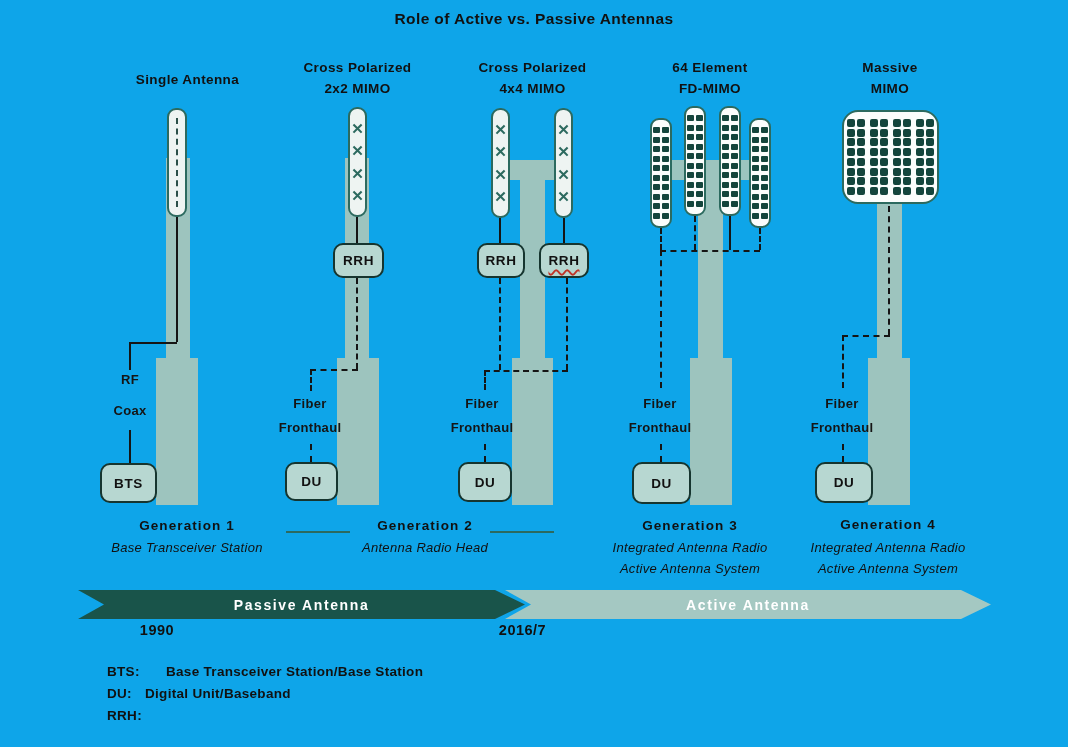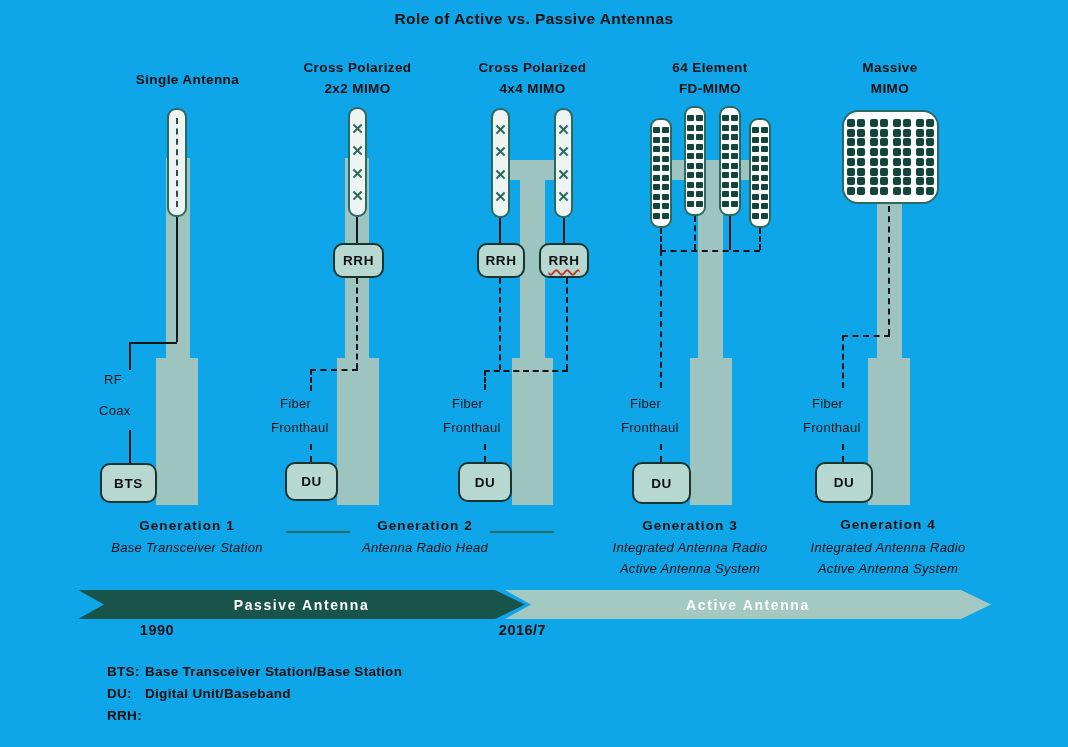--- a/index.html
+++ b/index.html
@@ -14,21 +14,21 @@
     --line:#151515;
     --accent-red:#c03327;
   }
   *{margin:0;padding:0;box-sizing:border-box;}
   body{background:#ffffff;font-family:"Liberation Sans",sans-serif;}
   .canvas{position:relative;width:1068px;height:747px;background:#0ea5e9;overflow:hidden;}
   .page-title{position:absolute;top:10px;left:0;width:1068px;text-align:center;
     font-weight:700;font-size:15.5px;letter-spacing:.4px;color:#111;}
   .coltitle{position:absolute;font-weight:700;font-size:13.5px;letter-spacing:.4px;
     text-align:center;color:#111;line-height:1.55;}
-  .lbl{position:absolute;font-weight:400;font-size:13px;color:#151515;text-align:left;letter-spacing:.3px;z-index:5;}
+  .lbl{position:absolute;font-weight:700;font-size:13px;color:#151515;text-align:center;letter-spacing:.3px;z-index:5;}
   .gen{position:absolute;font-weight:700;font-size:13.5px;letter-spacing:1.1px;text-align:center;color:#111;z-index:5;}
   .sub{position:absolute;font-style:italic;font-size:13px;letter-spacing:.3px;text-align:center;color:#111;z-index:5;}
   .mast{position:absolute;background:var(--mast);z-index:1;}
   .stick{position:absolute;background:var(--stick-fill);border:2px solid var(--stick-border);
     border-radius:9px;display:flex;flex-direction:column;align-items:center;
     justify-content:space-evenly;z-index:3;padding:4px 0;}
   .x-mark{color:var(--stick-border);font-weight:700;font-size:15px;line-height:1;}
   .inner-dash{height:92%;border-left:2px dashed #2b4f48;}
   .el-stick{background:#fbfdfc;}
   .el-row{display:flex;gap:2px;}
@@ -495,18 +495,18 @@
   <div class="band band-light" style="left:505px;width:486px;">
     <span>Active Antenna</span>
   </div>
   <div class="band band-dark" style="left:78px;width:447px;">
     <span>Passive Antenna</span>
   </div>
   <div class="year" style="left:117px;top:622px;width:80px;">1990</div>
   <div class="year" style="left:480px;top:622px;width:85px;">2016/7</div>
 
   <div class="legend-term" style="top:664px;">BTS:</div>
-  <div class="legend-def" style="top:664px;">Base Transceiver Station/Base Station</div>
+  <div class="legend-def" style="top:664px;margin-left:21px;">Base Transceiver Station/Base Station</div>
   <div class="legend-term" style="top:686px;">DU:</div>
   <div class="legend-def" style="top:686px;">Digital Unit/Baseband</div>
   <div class="legend-term" style="top:708px;">RRH:</div>
 
 </div>
 
 </body></html>

